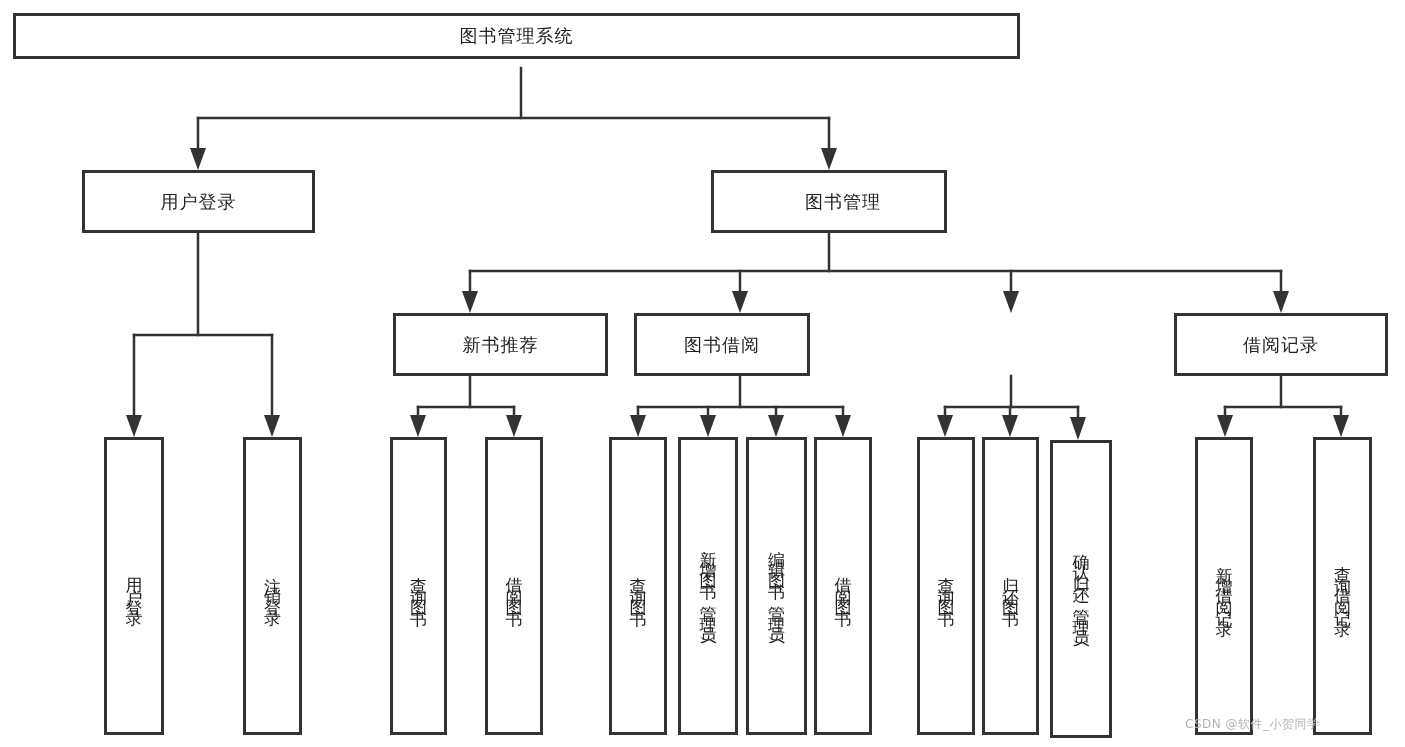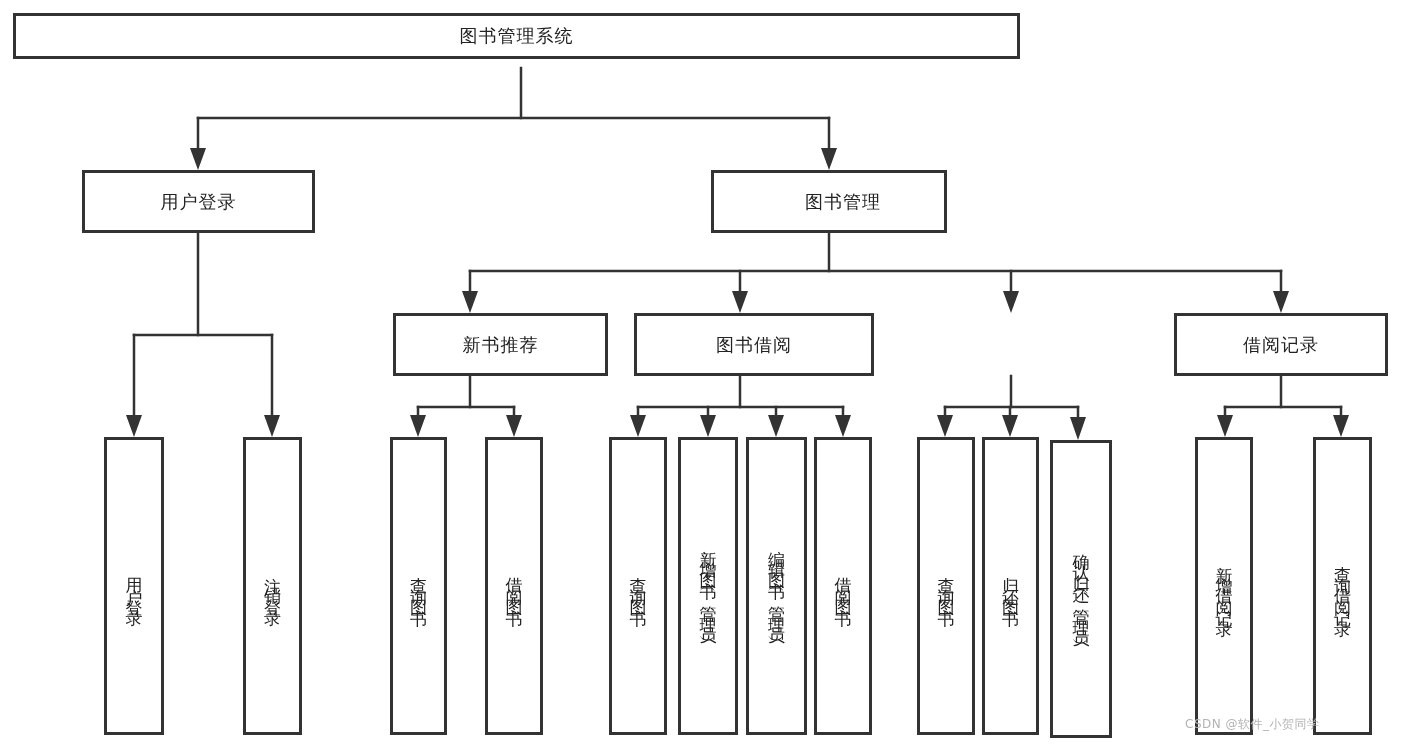--- a/index.html
+++ b/index.html
@@ -144,21 +144,21 @@
   <div class="box" style="left:82px;top:170px;width:233px;height:63px;">
     <span>用户登录</span>
   </div>
   <div class="box" style="left:711px;top:170px;width:236px;height:63px;padding-left:28px;">
     <span>图书管理</span>
   </div>
 
   <div class="box" style="left:362px;top:313px;width:215px;height:63px;margin-left:31px;">
     <span>新书推荐</span>
   </div>
-  <div class="box" style="left:634px;top:313px;width:240px;height:63px;">
+  <div class="box" style="left:634px;top:313px;width:176px;height:63px;">
     <span>图书借阅</span>
   </div>
   <div class="box" style="left:1174px;top:313px;width:214px;height:63px;">
     <span>借阅记录</span>
   </div>
 
   <div class="vbox" style="left:104px;top:437px;width:60px;height:298px;">
     <span>用户登录</span>
   </div>
   <div class="vbox" style="left:243px;top:437px;width:59px;height:298px;">

